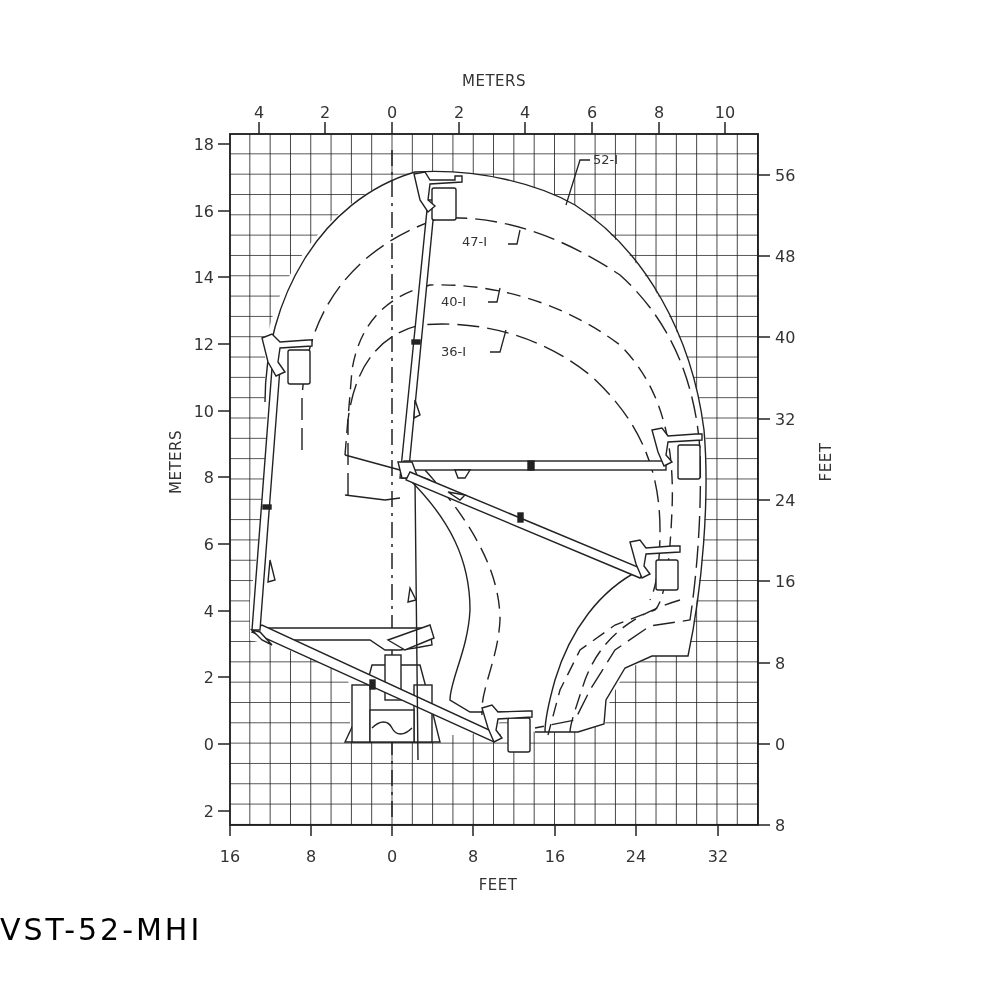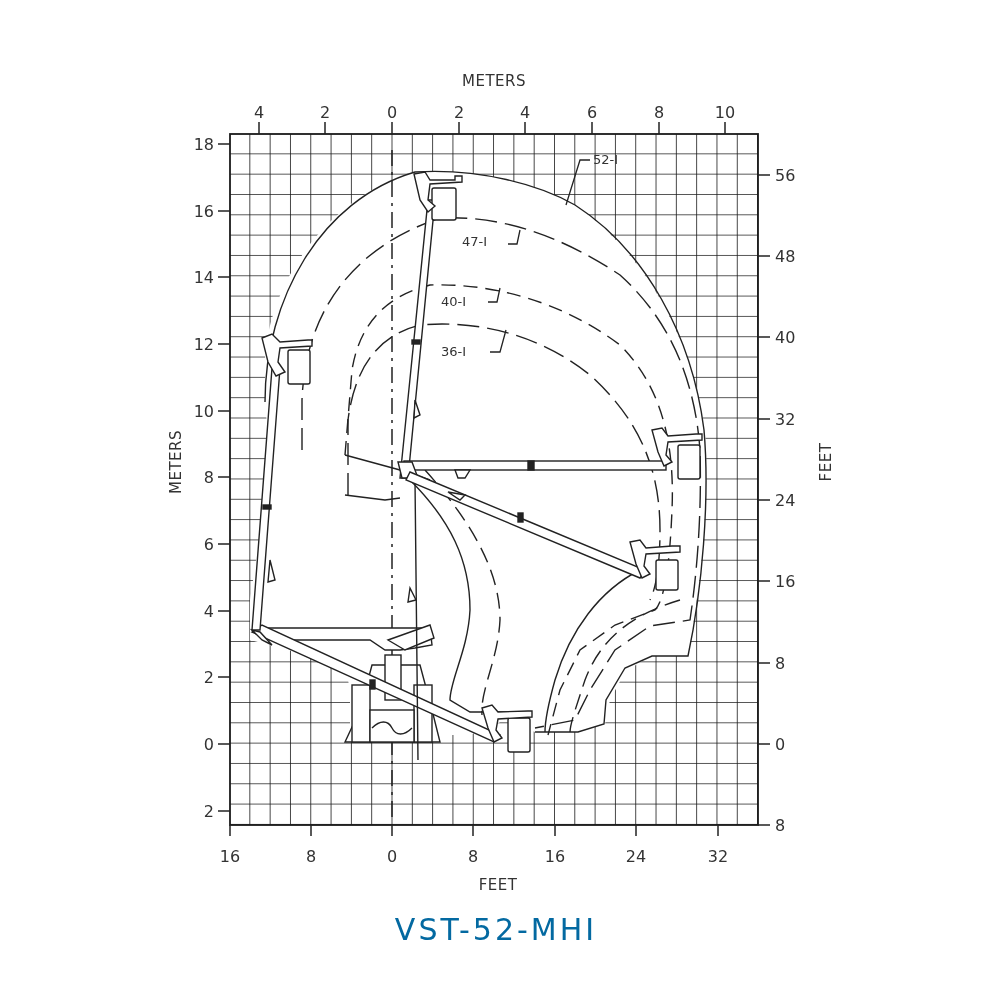--- a/index.html
+++ b/index.html
@@ -2,21 +2,21 @@
 <html><head>
 <meta charset="utf-8">
 <style>
   html, body { margin:0; padding:0; background:#ffffff; }
   body { width:1000px; height:1000px; position:relative; overflow:hidden; font-family:"DejaVu Sans", sans-serif; color:#222; }
   #stage { position:absolute; left:0; top:0; width:1000px; height:1000px; }
   .lbl { font-family:"DejaVu Sans", sans-serif; fill:#333; }
   .tick { font-size:16px; }
   .axis-title { font-size:15px; letter-spacing:0.5px; }
   .curve-lbl { font-size:13px; }
-  #title { position:absolute; left:0; width:992px; top:912px; text-align:center; font-size:30px; letter-spacing:3px; color:#0369a1; font-family:"DejaVu Sans", sans-serif; }
+  #title { position:absolute; left:0; width:992px; top:912px; text-align:left; font-size:30px; letter-spacing:3px; color:#000000; font-family:"DejaVu Sans", sans-serif; }
 </style>
 </head>
 <body>
 
 <svg id="stage" viewBox="0 0 1000 1000" xmlns="http://www.w3.org/2000/svg">
   <defs>
     <pattern id="gridpat" x="230" y="134" width="20.31" height="20.32" patternUnits="userSpaceOnUse">
       <path d="M20.31 0 V20.32 M0 20.32 H20.31" fill="none" stroke="#1a1a1a" stroke-width="1.6"></path>
     </pattern>
   </defs>

